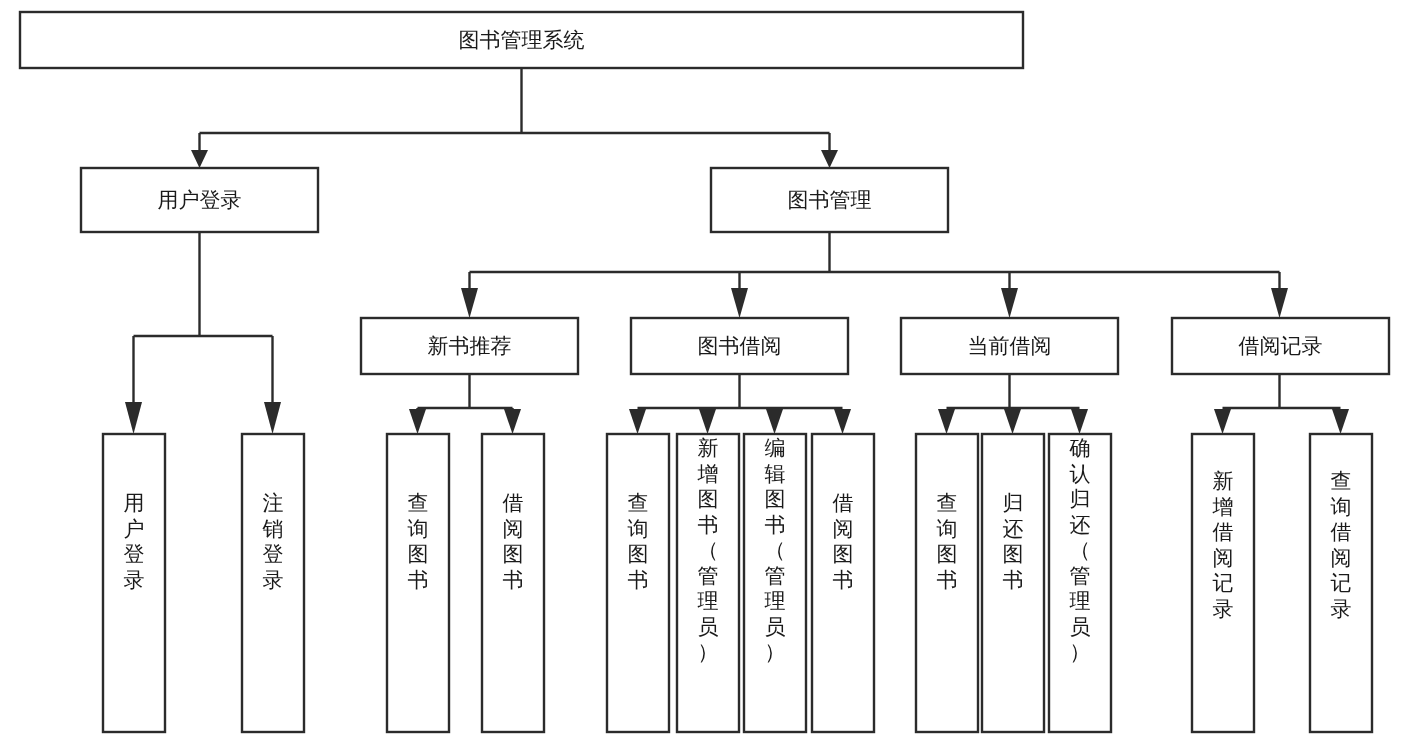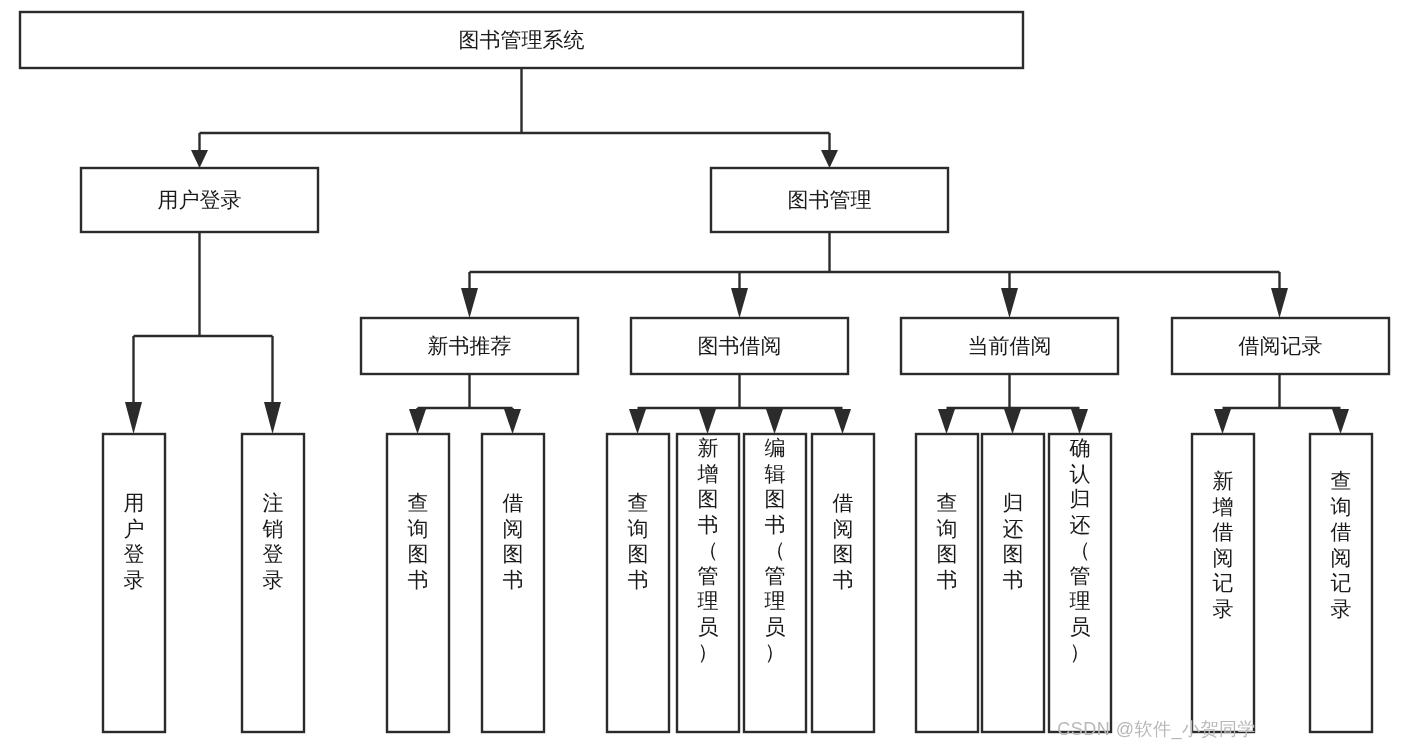--- a/index.html
+++ b/index.html
@@ -236,14 +236,13 @@
       <text class="node-label-vertical" x="1223" y="488"><tspan x="1223" dy="0">新</tspan><tspan x="1223" dy="25.5">增</tspan><tspan x="1223" dy="25.5">借</tspan><tspan x="1223" dy="25.5">阅</tspan><tspan x="1223" dy="25.5">记</tspan><tspan x="1223" dy="25.5">录</tspan></text>
     </g>
 
     <g>
       <rect class="node-box" x="1310" y="434" width="62" height="298"></rect>
       <text class="node-label-vertical" x="1341" y="488"><tspan x="1341" dy="0">查</tspan><tspan x="1341" dy="25.5">询</tspan><tspan x="1341" dy="25.5">借</tspan><tspan x="1341" dy="25.5">阅</tspan><tspan x="1341" dy="25.5">记</tspan><tspan x="1341" dy="25.5">录</tspan></text>
     </g>
 
   </svg>
 
-  <div class="watermark">CSDN @软件_小贺同学</div>
 </div>
 
 </body></html>

